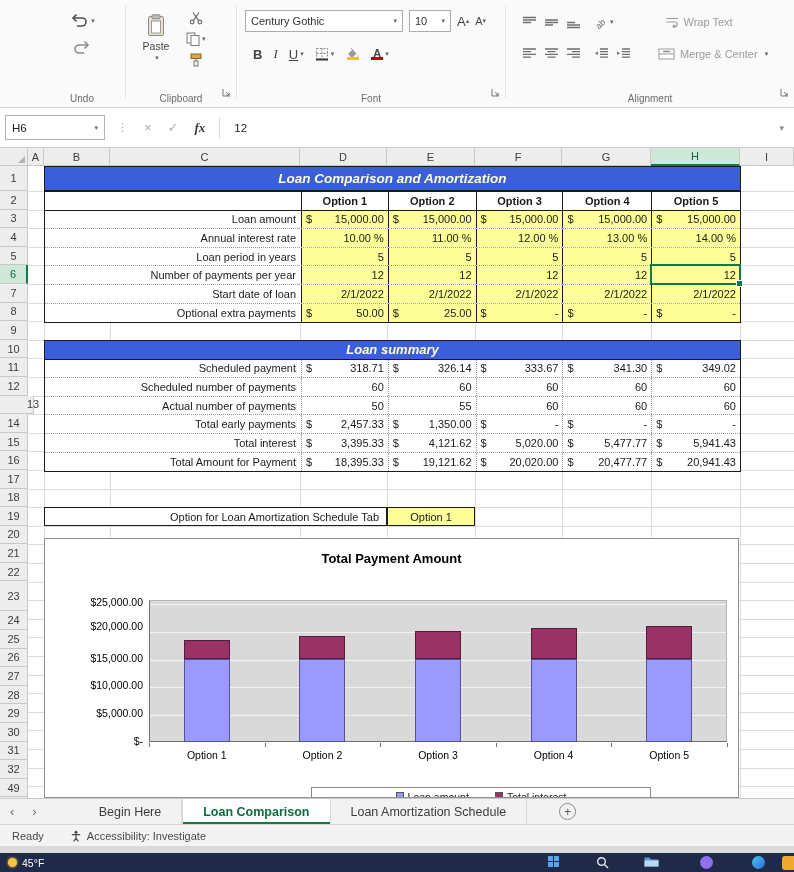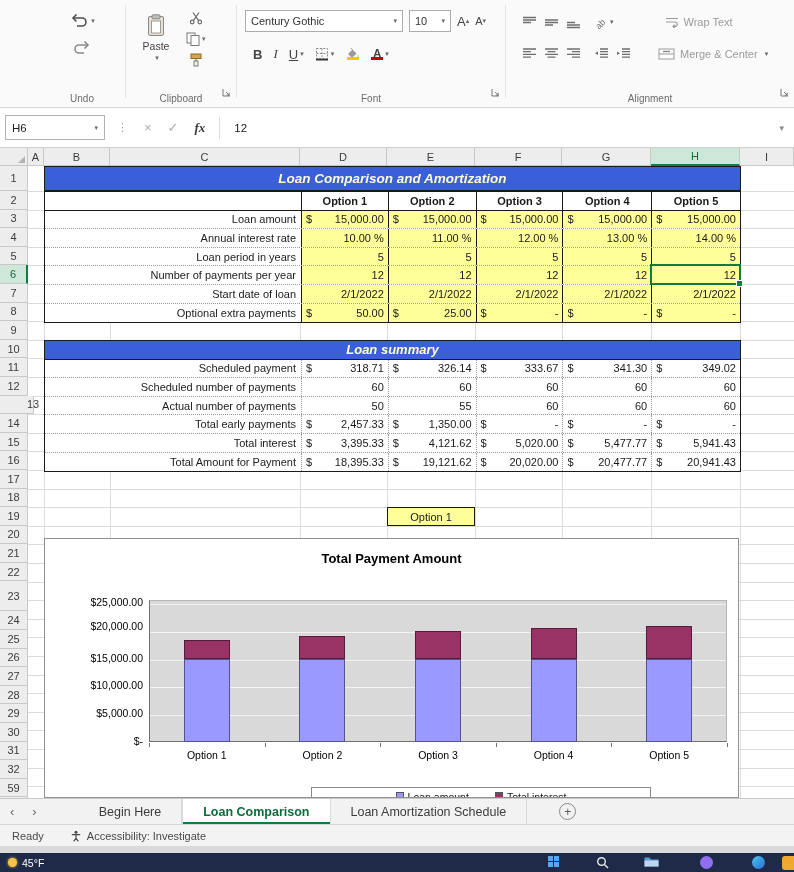--- a/index.html
+++ b/index.html
@@ -591,20 +591,21 @@
         <div class="vcell dotv cur" style="width: 89px;">
           <span>$</span>
           <span>20,477.77</span>
         </div>
         <div class="vcell dotv cur" style="width: 89px;">
           <span>$</span>
           <span>20,941.43</span>
         </div>
       </div>
     </div>
+  <div class="blk" id="opt-label">Option for Loan Amortization Schedule Tab</div>
   <div class="blk" id="opt-value">Option 1</div>
 
   <div class="blk" id="chart">
     <div id="chart-title">Total Payment Amount</div>
     <div id="plot">
         <div class="cgrid" style="top: 114.2px;"></div>
         <div class="cgrid" style="top: 86.4px;"></div>
         <div class="cgrid" style="top: 58.6px;"></div>
         <div class="cgrid" style="top: 30.8px;"></div>
         <div class="cgrid" style="top: 3px;"></div>
@@ -688,21 +689,21 @@
       <div class="rowh" style="height: 30px;">23</div>
       <div class="rowh" style="height: 18.6px;">24</div>
       <div class="rowh" style="height: 18.6px;">25</div>
       <div class="rowh" style="height: 18.6px;">26</div>
       <div class="rowh" style="height: 18.6px;">27</div>
       <div class="rowh" style="height: 18.6px;">28</div>
       <div class="rowh" style="height: 18.6px;">29</div>
       <div class="rowh" style="height: 18.6px;">30</div>
       <div class="rowh" style="height: 18.6px;">31</div>
       <div class="rowh" style="height: 18.6px;">32</div>
-      <div class="rowh" style="height: 18.6px;">59</div>
+      <div class="rowh" style="height: 18.6px;">49</div>
       <div class="rowh" style="height: 18.6px;">34</div>
     </div>
 </div>
 
 <div id="tabbar">
   <div class="navarrows">
     <span>‹</span>
     <span>›</span>
   </div>
   <div id="tabstrip">

